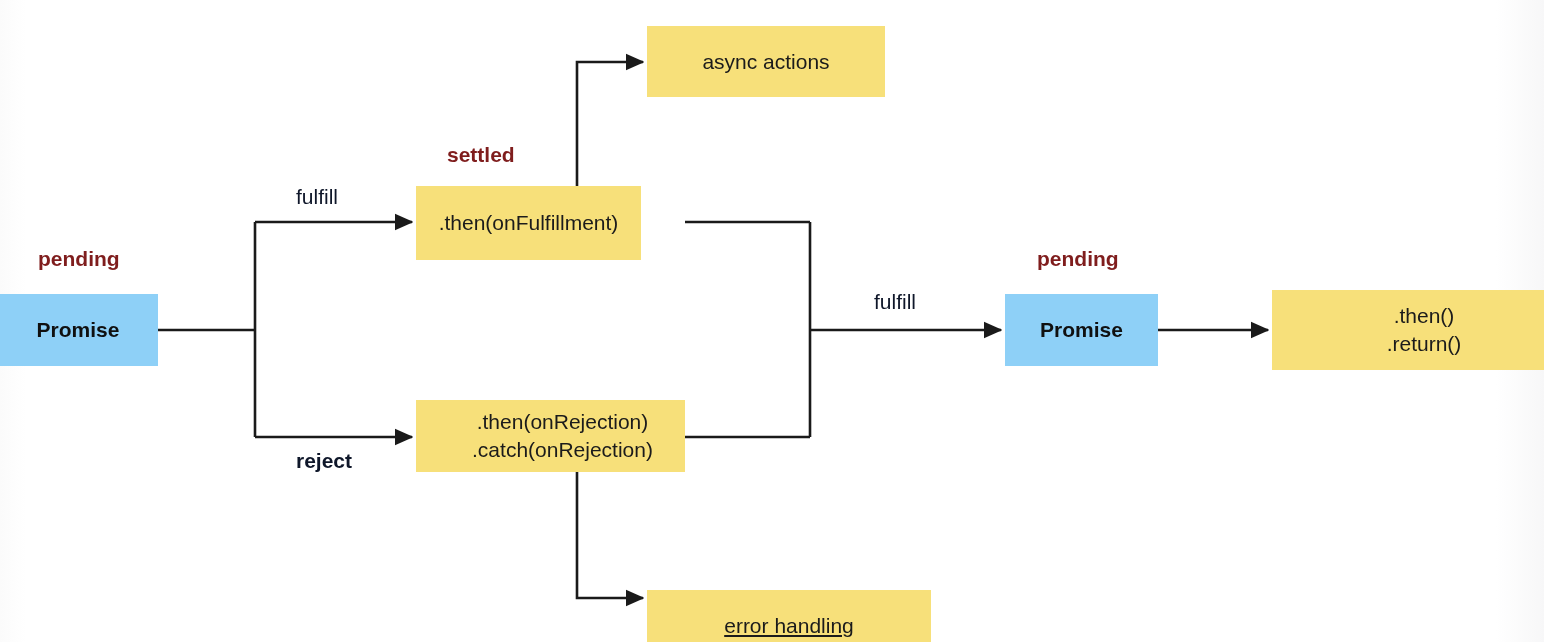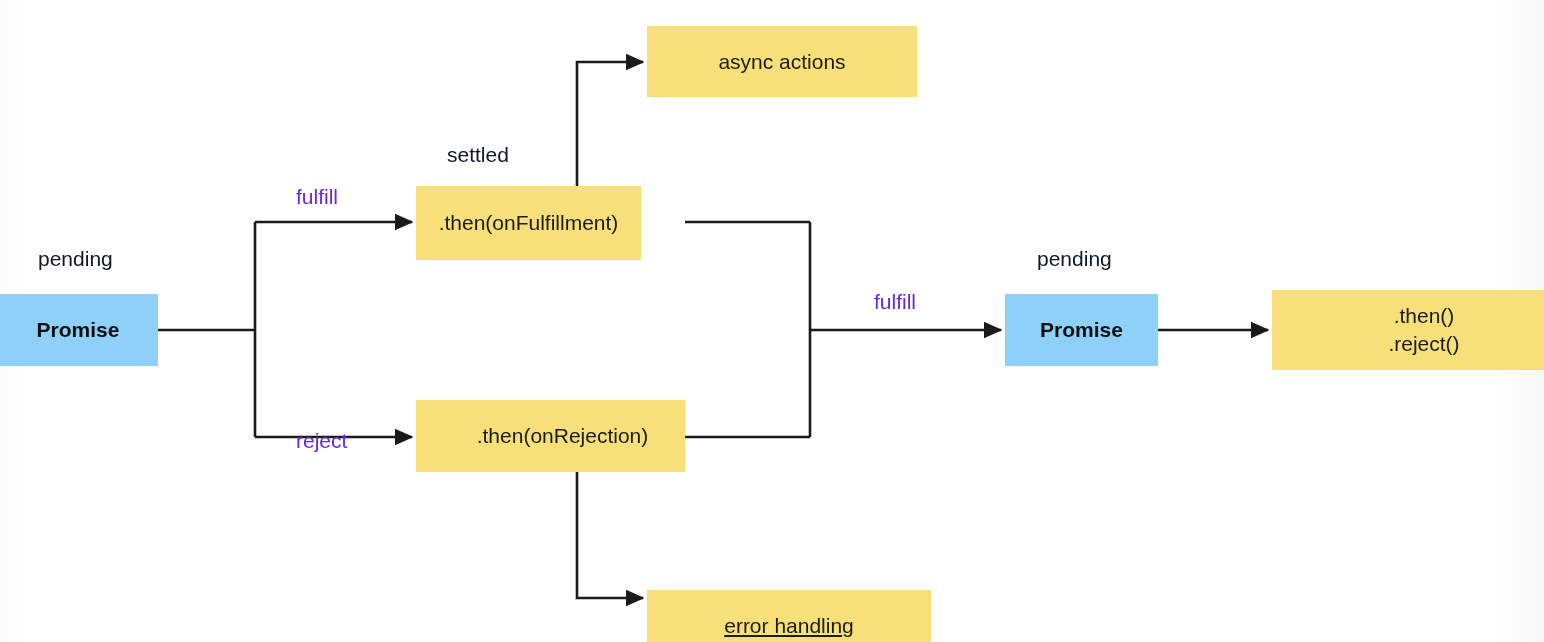--- a/index.html
+++ b/index.html
@@ -51,31 +51,31 @@
   .node.blue {
     background: #8ED0F7;
     color: #101010;
     font-size: 21px;
     font-weight: 700;
   }
   .edge-label {
     position: absolute;
     z-index: 3;
     font-size: 21px;
-    color: #6d28d9;
+    color: #0f172a;
     white-space: nowrap;
     font-weight: 400;
   }
   .state-label {
     position: absolute;
     z-index: 3;
     font-size: 21px;
-    color: #0f172a;
+    color: #7f1d1d;
     white-space: nowrap;
-    font-weight: 400;
+    font-weight: 700;
   }
 </style>
 </head>
 <body>
 
 <div id="canvas">
 
   <svg id="edges" viewBox="0 0 1544 642" width="1544" height="642" xmlns="http://www.w3.org/2000/svg">
     <defs>
       <marker id="arrow" viewBox="0 0 10 10" refX="9.2" refY="5" markerWidth="7.2" markerHeight="7.2" orient="auto-start-reverse">
@@ -108,46 +108,47 @@
   </svg>
 
   <div class="node blue" style="left:-2px; top:294px; width:160px; height:72px;">
     <span>Promise</span>
   </div>
 
   <div class="node yellow" style="left:416px; top:186px; width:225px; height:74px;">
     <span>.then(onFulfillment)</span>
   </div>
 
-  <div class="node yellow" style="left:647px; top:26px; width:270px; height:71px;">
+  <div class="node yellow" style="left:647px; top:26px; width:238px; height:71px;">
     <span>async actions</span>
   </div>
 
   <div class="node yellow" style="left:416px; top:400px; width:269px; height:72px; flex-direction:column;padding-left:24px;">
     <span>.then(onRejection)</span>
+    <span>.catch(onRejection)</span>
   </div>
 
   <div class="node yellow" style="left:647px; top:590px; width:284px; height:72px;text-decoration:underline;">
     <span>error handling</span>
   </div>
 
   <div class="node blue" style="left:1005px; top:294px; width:153px; height:72px;">
     <span>Promise</span>
   </div>
 
   <div class="node yellow" style="left:1272px; top:290px; width:304px; height:80px; flex-direction:column;">
     <span>.then()</span>
-    <span>.reject()</span>
+    <span>.return()</span>
   </div>
 
   <span class="state-label" style="left:38px; top:247px;">pending</span>
 
   <span class="state-label" style="left:447px; top:143px;">settled</span>
 
   <span class="state-label" style="left:1037px; top:247px;">pending</span>
 
   <span class="edge-label" style="left:296px; top:185px;">fulfill</span>
 
-  <span class="edge-label" style="left:296px; top:429px;">reject</span>
+  <span class="edge-label" style="left:296px; top:449px;font-weight:bold;">reject</span>
 
   <span class="edge-label" style="left:874px; top:290px;">fulfill</span>
 
 </div>
 
 </body></html>

